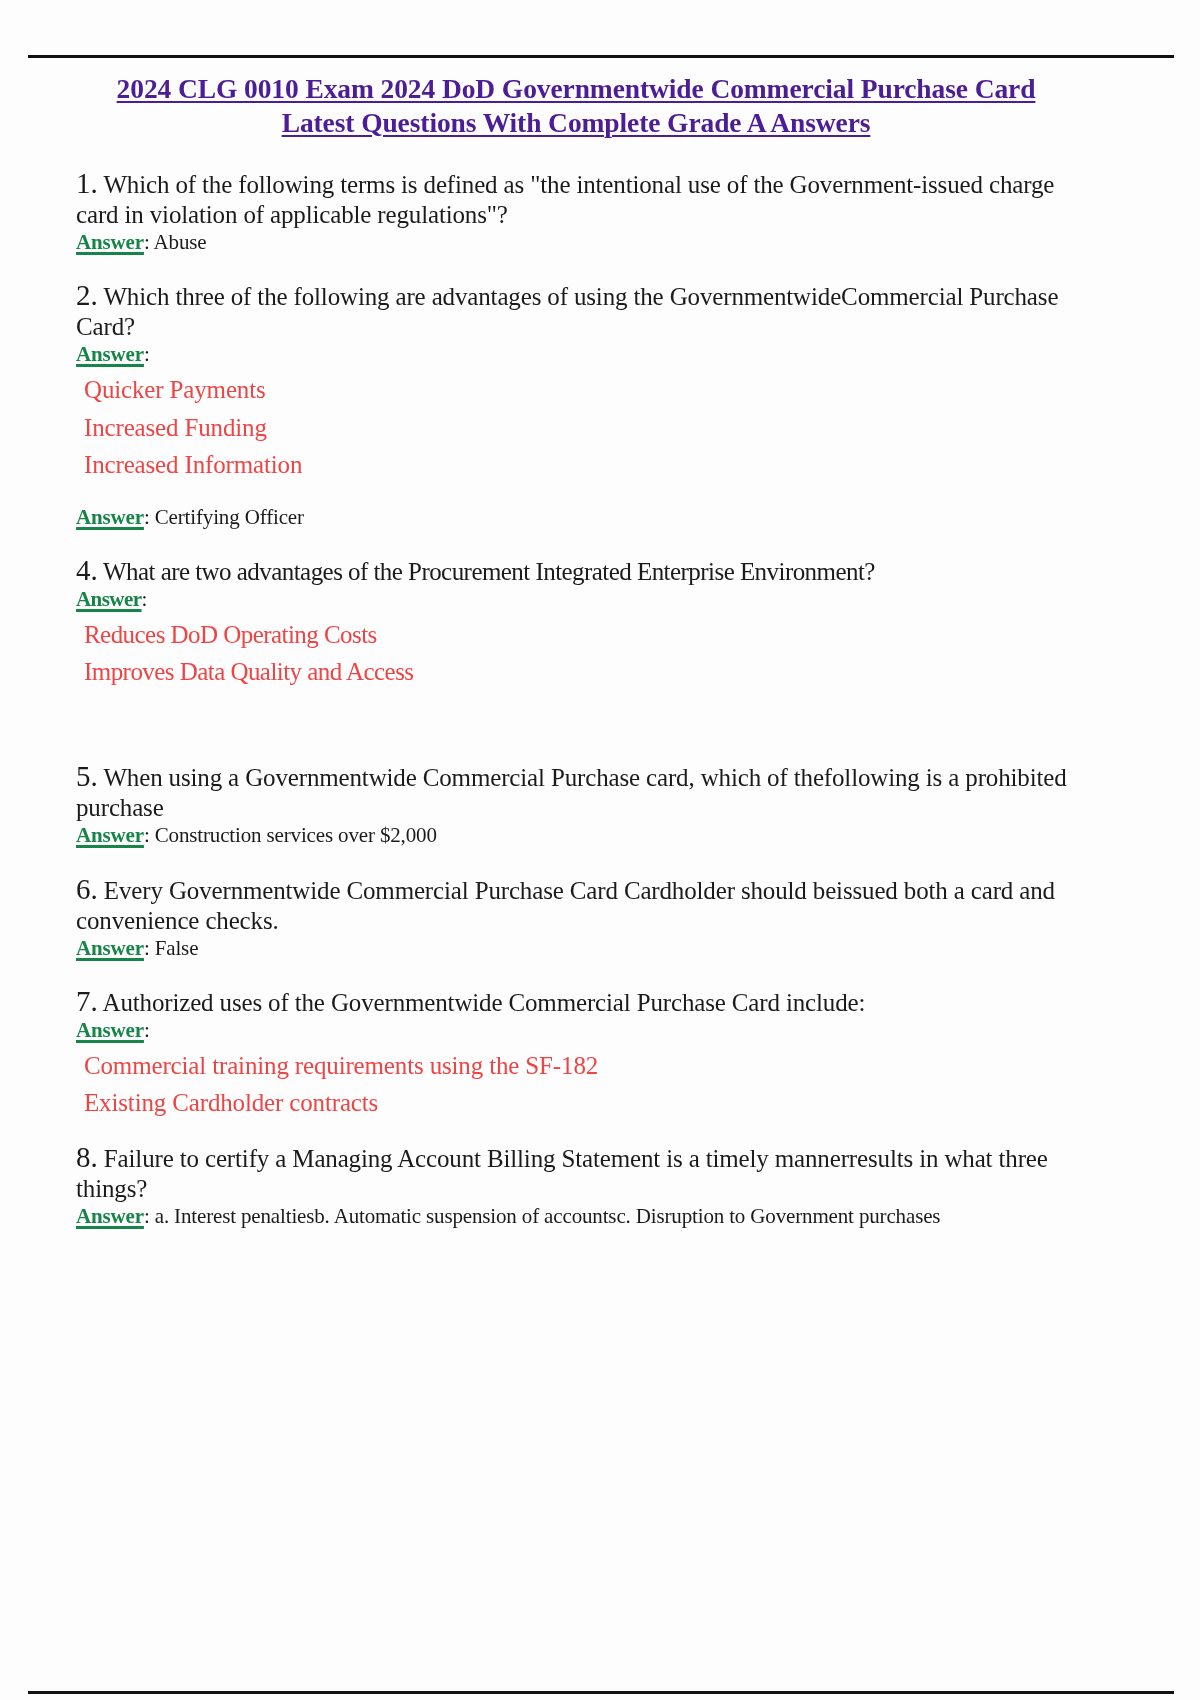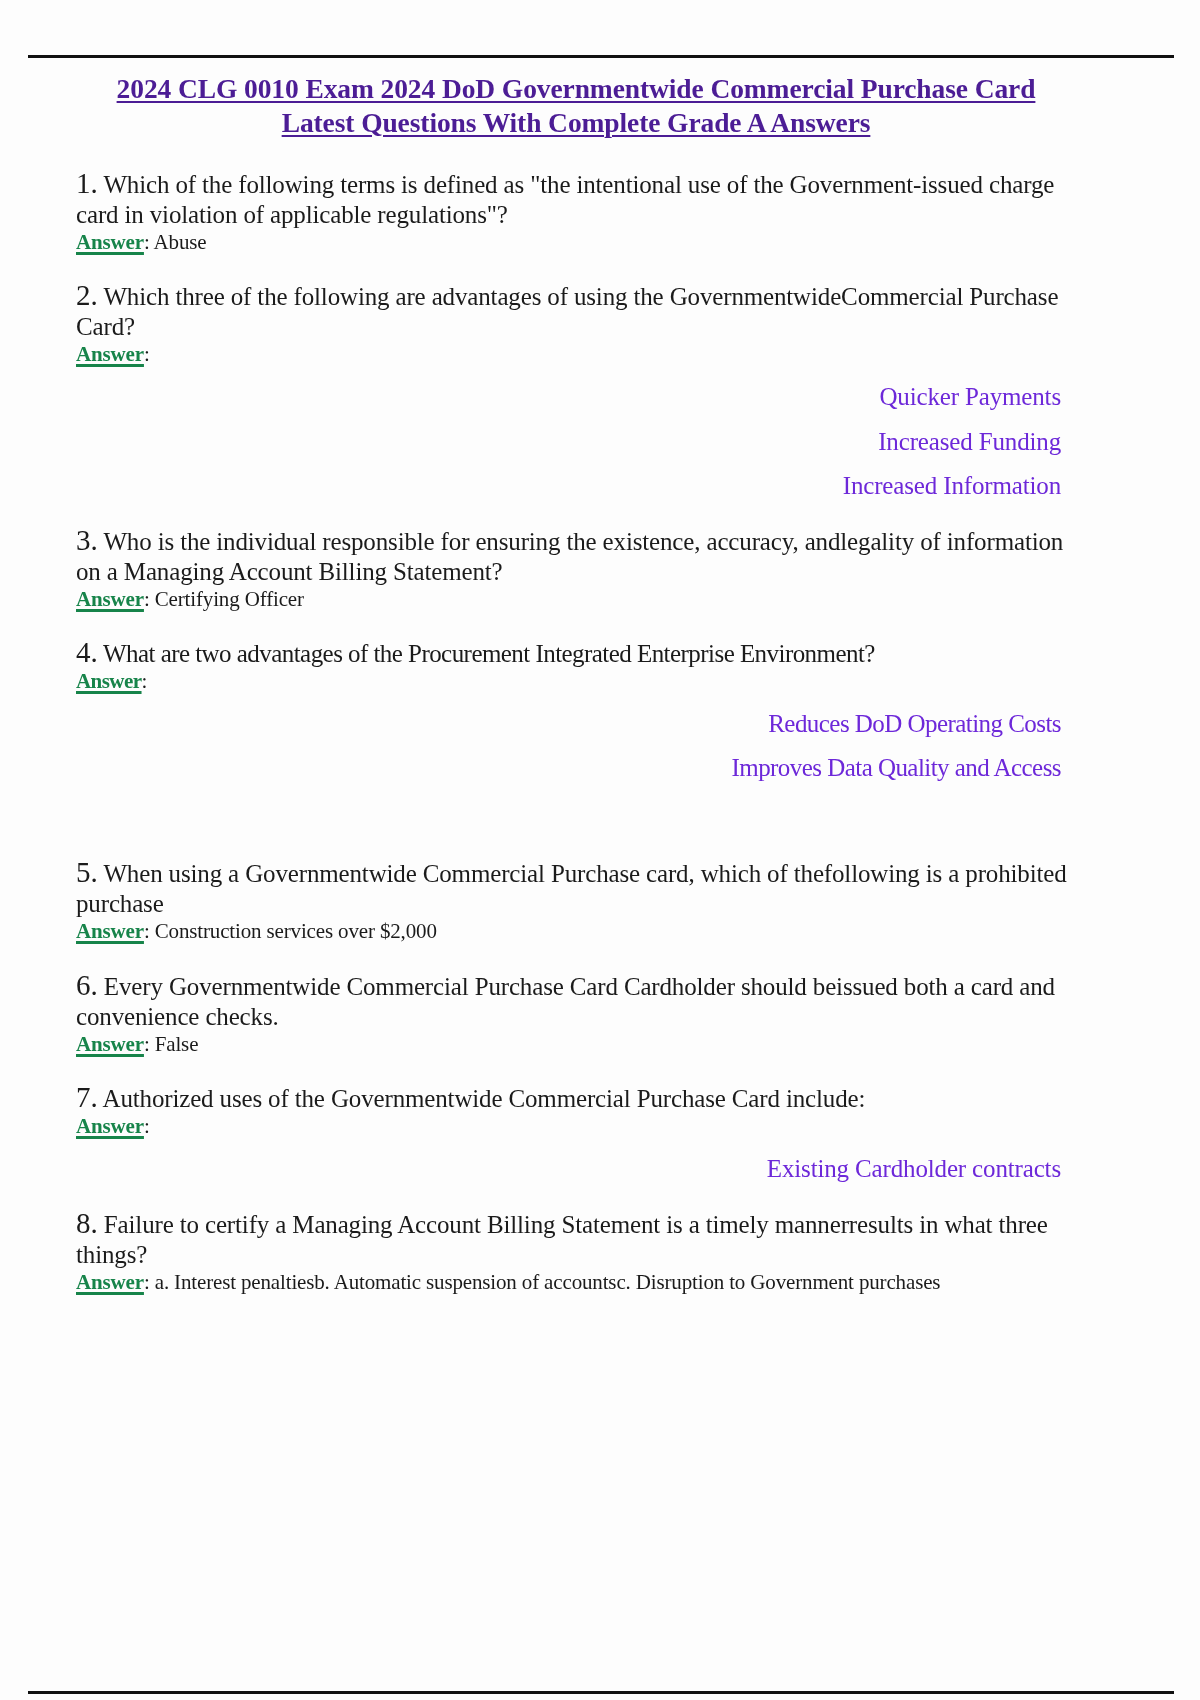--- a/index.html
+++ b/index.html
@@ -83,24 +83,23 @@
   .ans-label {
     color: #17844a;
     font-weight: bold;
     text-decoration: underline;
     text-decoration-thickness: 2.5px;
     text-underline-offset: 3px;
   }
   .ans-item {
     font-size: 25px;
     line-height: 1.165;
-    color: #6d28d9;
-    margin: 15px;
+    color: #ef4444;
+    margin: 8px;
     letter-spacing: -0.15px;
-    text-align: right;
   }
   
   .condensed .qtext,
   .condensed .ansline,
   .condensed .ans-item {
     letter-spacing: -0.55px;
   }
   .gap-lg { margin-bottom: 76px; }
 </style>
 </head>
@@ -123,21 +122,20 @@
 
       <div class="qblock">
         <p class="qtext"><span class="qnum">2.</span> <span>Which three of the following are advantages of using the GovernmentwideCommercial Purchase Card?</span></p>
         <p class="ansline"><span class="ans-label">Answer</span><span>:</span></p>
         <p class="ans-item">Quicker Payments</p>
         <p class="ans-item">Increased Funding</p>
         <p class="ans-item">Increased Information</p>
       </div>
 
       <div class="qblock">
-        <p class="qtext"><span class="qnum">3.</span> <span>Who is the individual responsible for ensuring the existence, accuracy, andlegality of information on a Managing Account Billing Statement?</span></p>
         <p class="ansline"><span class="ans-label">Answer</span><span>:</span> <span>Certifying Officer</span></p>
       </div>
 
       <div class="qblock condensed gap-lg">
         <p class="qtext"><span class="qnum">4.</span> <span>What are two advantages of the Procurement Integrated Enterprise Environment?</span></p>
         <p class="ansline"><span class="ans-label">Answer</span><span>:</span></p>
         <p class="ans-item">Reduces DoD Operating Costs</p>
         <p class="ans-item">Improves Data Quality and Access</p>
       </div>
 
@@ -147,20 +145,21 @@
       </div>
 
       <div class="qblock">
         <p class="qtext"><span class="qnum">6.</span> <span>Every Governmentwide Commercial Purchase Card Cardholder should beissued both a card and convenience checks.</span></p>
         <p class="ansline"><span class="ans-label">Answer</span><span>:</span> <span>False</span></p>
       </div>
 
       <div class="qblock">
         <p class="qtext"><span class="qnum">7.</span> <span>Authorized uses of the Governmentwide Commercial Purchase Card include:</span></p>
         <p class="ansline"><span class="ans-label">Answer</span><span>:</span></p>
+        <p class="ans-item">Commercial training requirements using the SF-182</p>
         <p class="ans-item">Existing Cardholder contracts</p>
       </div>
 
       <div class="qblock">
         <p class="qtext"><span class="qnum">8.</span> <span>Failure to certify a Managing Account Billing Statement is a timely mannerresults in what three things?</span></p>
         <p class="ansline"><span class="ans-label">Answer</span><span>:</span> <span>a. Interest penaltiesb. Automatic suspension of accountsc. Disruption to Government purchases</span></p>
       </div>
 
     </div>
   </div>

